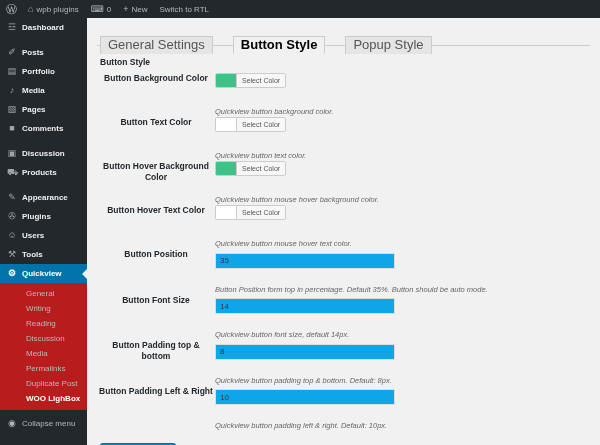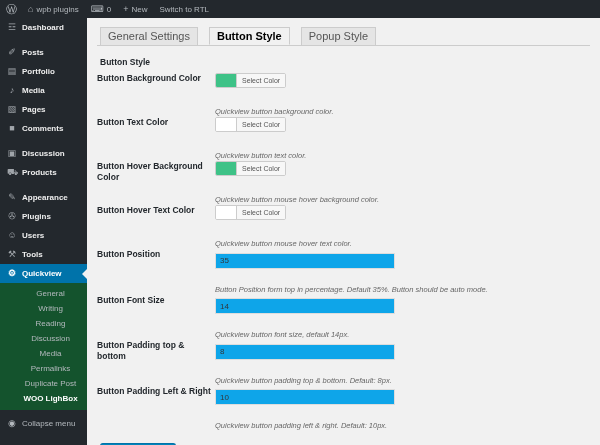--- a/index.html
+++ b/index.html
@@ -47,21 +47,21 @@
   .menu-top.current {
     background: #0073aa; color: #fff; font-weight: bold;
   }
   .menu-top.current .mi { color: #fff; }
   .menu-top.current::after {
     content: ""; position: absolute; right: 0; top: 50%;
     margin-top: -5px; border-style: solid;
     border-width: 5px 5px 5px 0;
     border-color: transparent #f1f1f1 transparent transparent;
   }
-  #submenu { background: #14532d; padding: 3px 0 4px 4px; text-align: center; }
+  #submenu { background: #b91c1c; padding: 3px 0 4px 16px; }
   .submenu-item {
     display: block; padding: 2px 0 2px 10px;
     color: #b4b9be; font-size: 8px; line-height: 11px;
   }
   .submenu-item.current { color: #fff; font-weight: bold; }
   .collapse-row {
     display: flex; align-items: center; gap: 5px;
     height: 18px; padding-left: 7px; margin-top: 4px;
     color: #b4b9be; font-size: 8px;
   }
@@ -82,46 +82,46 @@
     height: 19px;
     display: flex; align-items: flex-end;
     margin-bottom: 0;
   }
   .nav-tab {
     display: inline-block;
     background: #e5e5e5;
     border: 1px solid #ccc;
     border-bottom: none;
     color: #555;
-    font-size: 11px;
+    font-size: 13px;
     line-height: 16px;
     height: 18px;
     padding: 0 7px;
-    margin-right: 11px;
-    position: relative; top: 0;
+    margin-right: 20px;
+    position: relative; top: 9px;
   }
   .nav-tab.nav-tab-active {
     background: #f1f1f1;
     border-bottom: 1px solid #f1f1f1;
     color: #000;
     font-weight: bold;
   }
 
   .section-title {
     font-size: 8.5px; font-weight: bold; color: #23282d;
     margin: 11px 0 0 3px;
   }
 
   
   table.form-table { border-collapse: collapse; width: 100%; margin-top: 6px; }
   table.form-table td, table.form-table th { vertical-align: top; padding: 0; }
   .ftrow { height: 42px; }
   th.flabel {
     width: 118px;
-    text-align: left;
+    text-align: center;
     font-size: 8.5px;
     font-weight: bold;
     color: #23282d;
     padding: 7px 6px 0 3px;
     line-height: 11px;
   }
   td.ffield { padding-top: 6px; }
 
   .color-picker {
     display: inline-flex; align-items: stretch;

